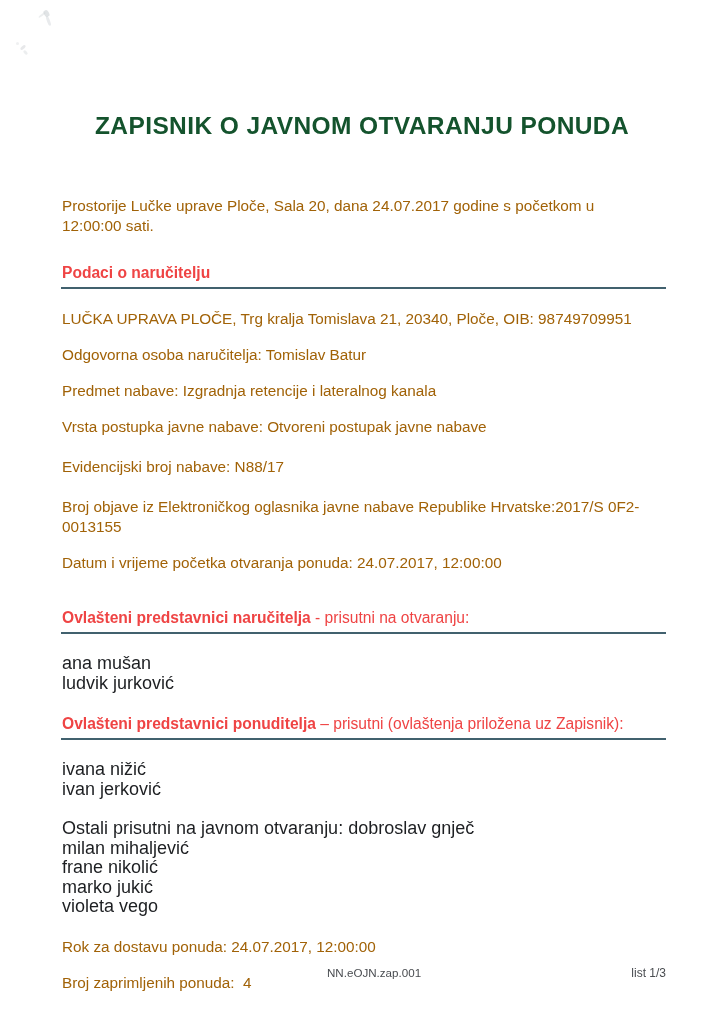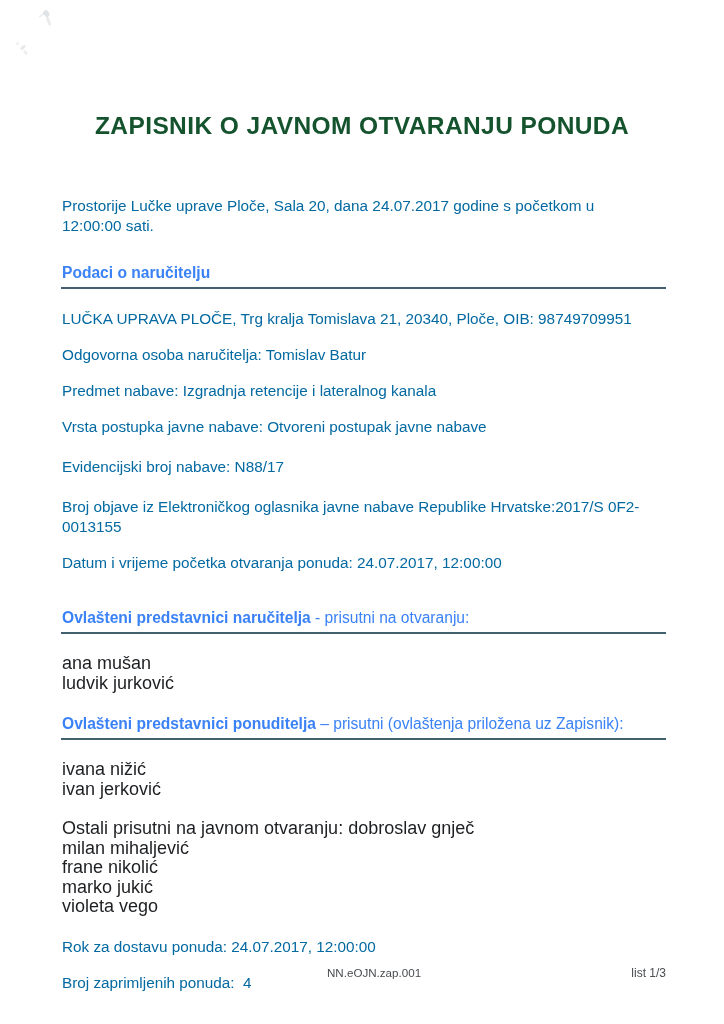--- a/index.html
+++ b/index.html
@@ -46,33 +46,33 @@
   .body-area {
     position: absolute;
     left: 62px;
     top: 196px;
     width: 596px;
   }
 
   .para {
     font-size: 15.3px;
     line-height: 20px;
-    color: #0369a1;
+    color: #a16207;
     margin: 0;
   }
 
   .gap-sm   { height: 16px; }
   .gap-md   { height: 20px; }
   .gap-lg   { height: 26px; }
   .gap-xl   { height: 34px; }
 
   .section-head {
     font-size: 15.6px;
     line-height: 21px;
-    color: #3b82f6;
+    color: #ef4444;
     border-bottom: 2px solid #41616e;
     padding-bottom: 4px;
     width: 604px;
     margin-left: -1px;
     padding-left: 1px;
   }
   .section-head b { font-weight: bold; }
   .section-head .rest { font-weight: normal; }
 
   .name-list {

